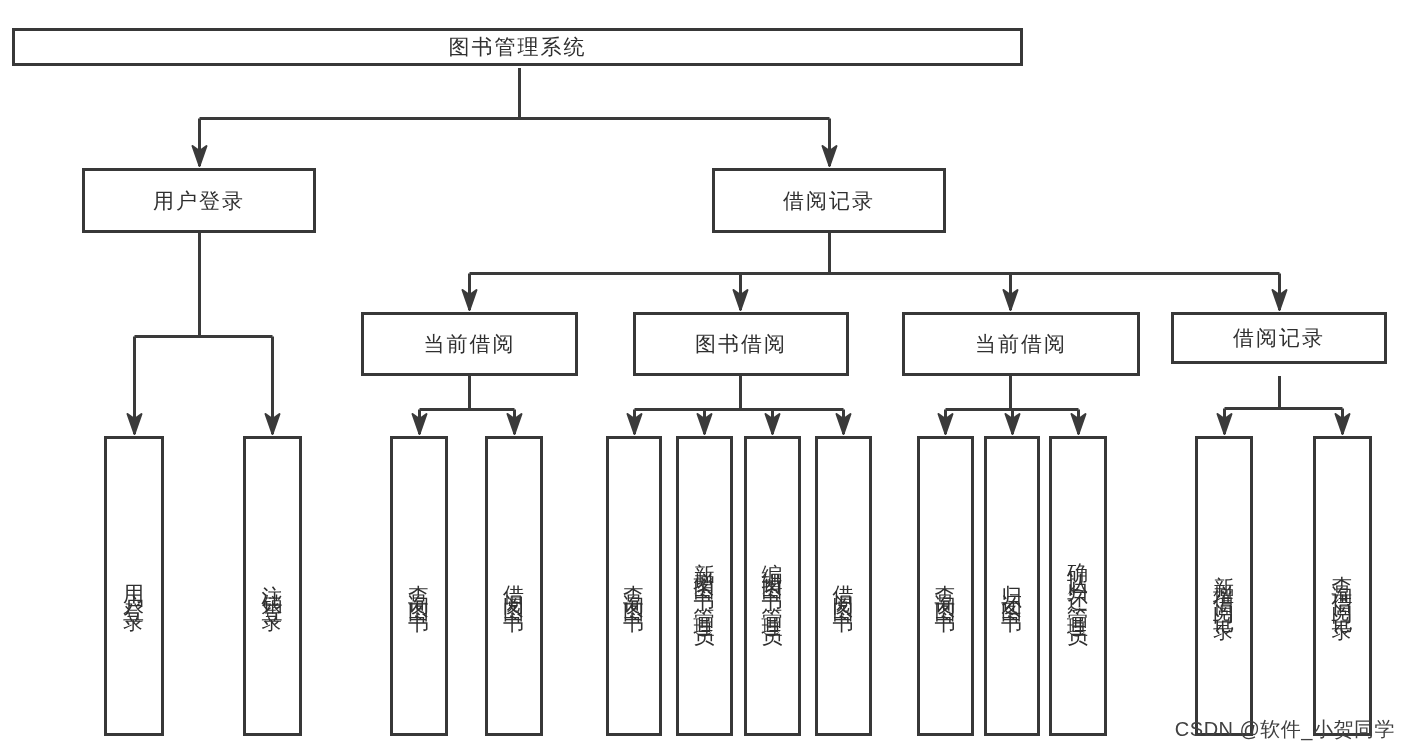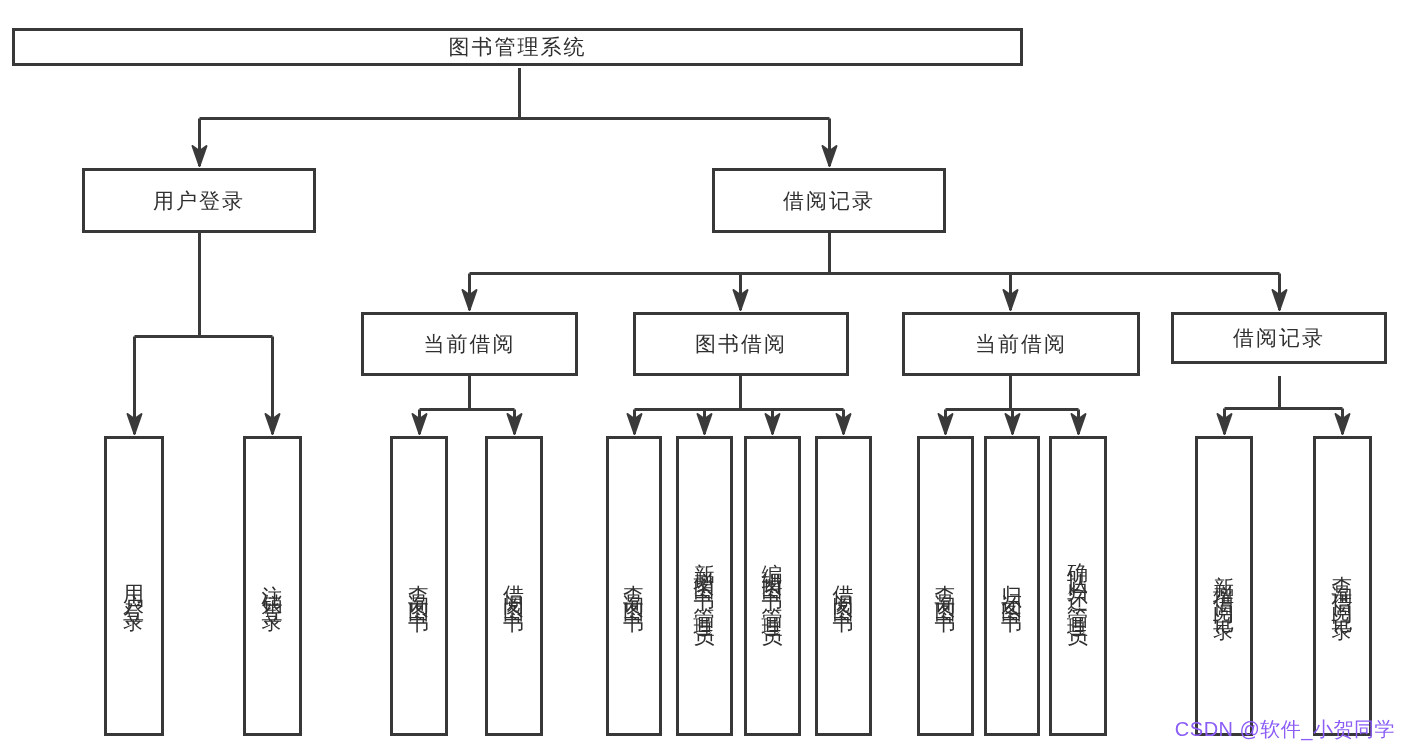--- a/index.html
+++ b/index.html
@@ -62,21 +62,21 @@
   #l-cq     { left: 917px;  width: 57px; }
   #l-cr     { left: 984px;  width: 56px; }
   #l-cc     { left: 1049px; width: 58px; }
   #l-ra     { left: 1195px; width: 58px; }
   #l-rr     { left: 1313px; width: 59px; }
   .watermark {
     position: absolute;
     right: 10px;
     bottom: 4px;
     font-size: 20px;
-    color: #8b5cf6;
+    color: #404040;
     letter-spacing: 0.5px;
     z-index: 3;
     white-space: nowrap;
     margin-left: 12px;
   }
 </style>
 </head>
 <body>
 
 <div class="canvas">

